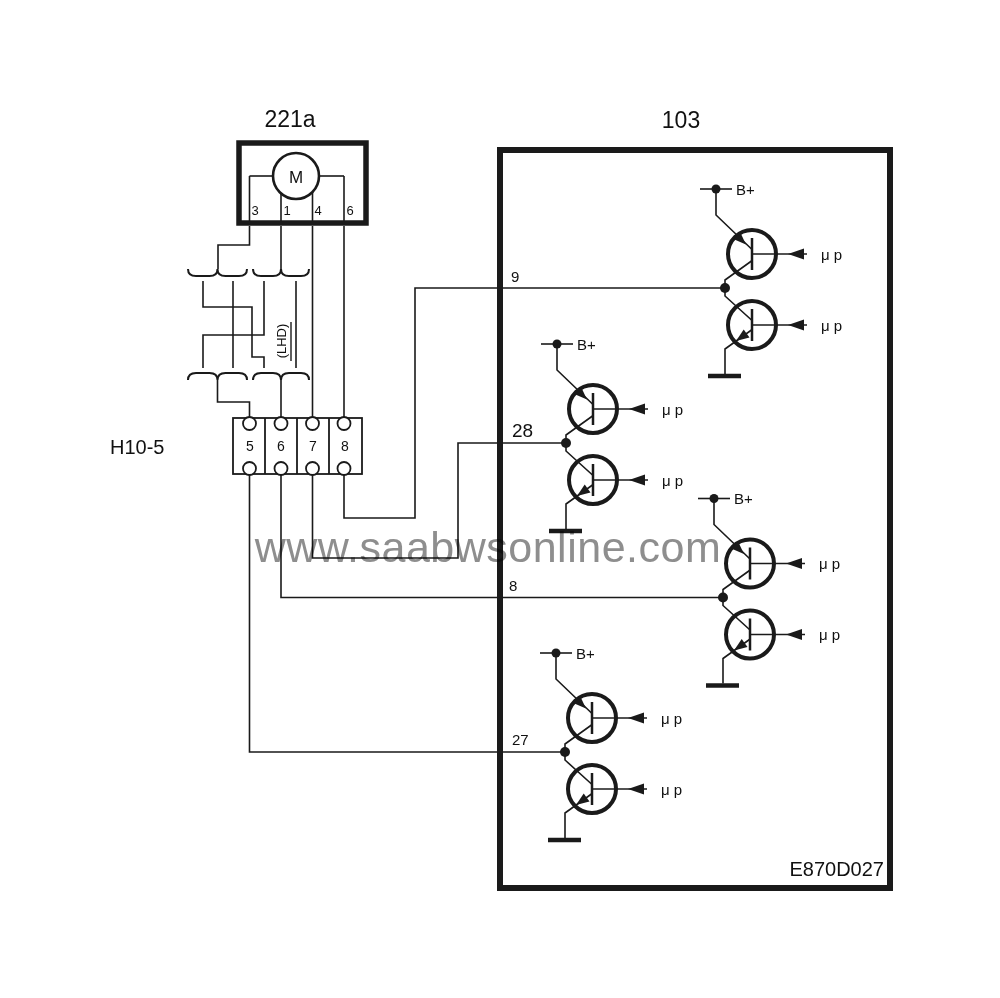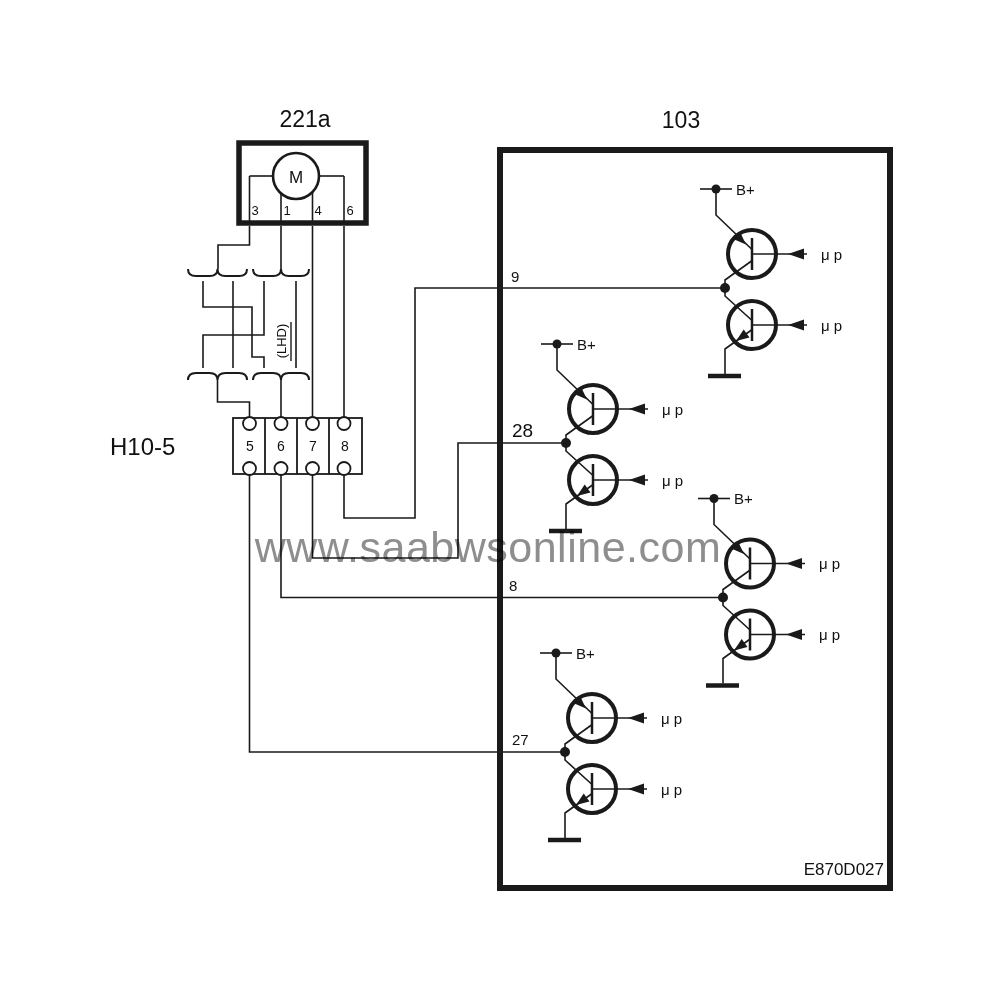--- a/index.html
+++ b/index.html
@@ -154,37 +154,37 @@
       <line x1="592" y1="773" x2="592" y2="805" stroke="#1a1a1a" stroke-width="2.5"></line>
       <polyline points="591.5,794 565,813 565,838" fill="none" stroke="#1a1a1a" stroke-width="1.6"></polyline>
       <polygon points="576,805 583.7,793.4 589.5,801.5" fill="#1a1a1a"></polygon>
       <line x1="592" y1="789" x2="647" y2="789" stroke="#1a1a1a" stroke-width="1.6"></line>
       <polygon points="628,789 644.0,783.5 644.0,794.5" fill="#1a1a1a"></polygon>
       <line x1="548" y1="840" x2="581" y2="840" stroke="#1a1a1a" stroke-width="4.5"></line>
       <circle cx="565" cy="752" r="5" fill="#1a1a1a"></circle>
     </g>
   </svg>
 
-<div class="lbl" style="left:305px;top:119px;font-size:23px;">221a</div>
+<div class="lbl" style="left:290px;top:119px;font-size:23px;">221a</div>
 <div class="lbl" style="left:296px;top:177px;font-size:17px;">M</div>
 <div class="lbl" style="left:255px;top:210px;font-size:13px;">3</div>
 <div class="lbl" style="left:287px;top:210px;font-size:13px;">1</div>
 <div class="lbl" style="left:318px;top:210px;font-size:13px;">4</div>
 <div class="lbl" style="left:350px;top:210px;font-size:13px;">6</div>
 
 <div class="lbl rot90" style="left:281px;top:341px;font-size:13px;">(LHD)</div>
 
-<div class="lbl anchor-left" style="left:110px;top:447px;font-size:24px;text-align:right;">H10-5</div>
+<div class="lbl anchor-left" style="left:110px;top:447px;font-size:20px;text-align:right;">H10-5</div>
 <div class="lbl" style="left:250px;top:446px;font-size:14px;">5</div>
 <div class="lbl" style="left:281px;top:446px;font-size:14px;">6</div>
 <div class="lbl" style="left:313px;top:446px;font-size:14px;">7</div>
 <div class="lbl" style="left:345px;top:446px;font-size:14px;">8</div>
 
 <div class="lbl" style="left:681px;top:120px;font-size:23px;">103</div>
-<div class="lbl anchor-right" style="left:884px;top:869px;font-size:17px;">E870D027</div>
+<div class="lbl anchor-right" style="left:884px;top:869px;font-size:20px;">E870D027</div>
 
 <div class="lbl anchor-left" style="left:511px;top:276px;font-size:15px;">9</div>
 <div class="lbl anchor-left" style="left:512px;top:430px;font-size:19px;">28</div>
 <div class="lbl anchor-left" style="left:509px;top:585px;font-size:15px;">8</div>
 <div class="lbl anchor-left" style="left:512px;top:739px;font-size:15px;">27</div>
 
 <div class="lbl anchor-left" style="left:736px;top:189px;font-size:15px;">B+</div>
 <div class="lbl anchor-left" style="left:577px;top:344px;font-size:15px;">B+</div>
 <div class="lbl anchor-left" style="left:734px;top:498px;font-size:15px;">B+</div>
 <div class="lbl anchor-left" style="left:576px;top:653px;font-size:15px;">B+</div>

